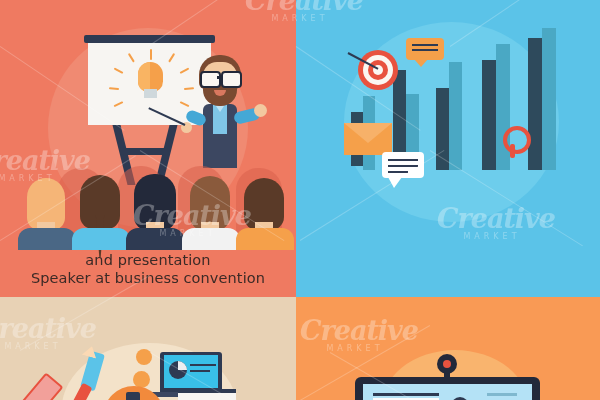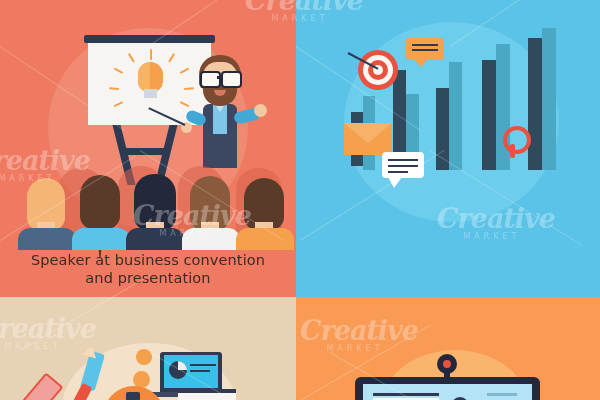--- a/index.html
+++ b/index.html
@@ -159,22 +159,22 @@
 
     <div class="aud-head" style="left:190px;top:176px;width:40px;height:54px;background:#8a5a3c;"></div>
     <div class="aud-neck" style="left:201px;top:222px;width:18px;height:12px;"></div>
     <div class="aud-body" style="left:182px;top:228px;width:58px;height:22px;background:#f2f2f2;"></div>
 
     <div class="aud-head" style="left:244px;top:178px;width:40px;height:52px;background:#5a3a28;"></div>
     <div class="aud-neck" style="left:255px;top:222px;width:18px;height:12px;"></div>
     <div class="aud-body" style="left:236px;top:228px;width:58px;height:22px;background:#f5a04a;"></div>
 
     <div class="tl-caption">
+      <div>and presentation</div>
       <div>Speaker at business convention</div>
-      <div>and presentation</div>
     </div>
   </div>
 
   <div class="quad" id="q-tr">
     <div class="sunburst" id="tr-glow"></div>
 
     <div class="bar" style="left:55px;top:112px;width:12px;height:54px;background:#2e4a5c;"></div>
     <div class="bar" style="left:67px;top:96px;width:12px;height:74px;background:#4aa8c4;"></div>
     <div class="bar" style="left:97px;top:70px;width:13px;height:100px;background:#2e4a5c;"></div>
     <div class="bar" style="left:110px;top:94px;width:13px;height:76px;background:#4aa8c4;"></div>

